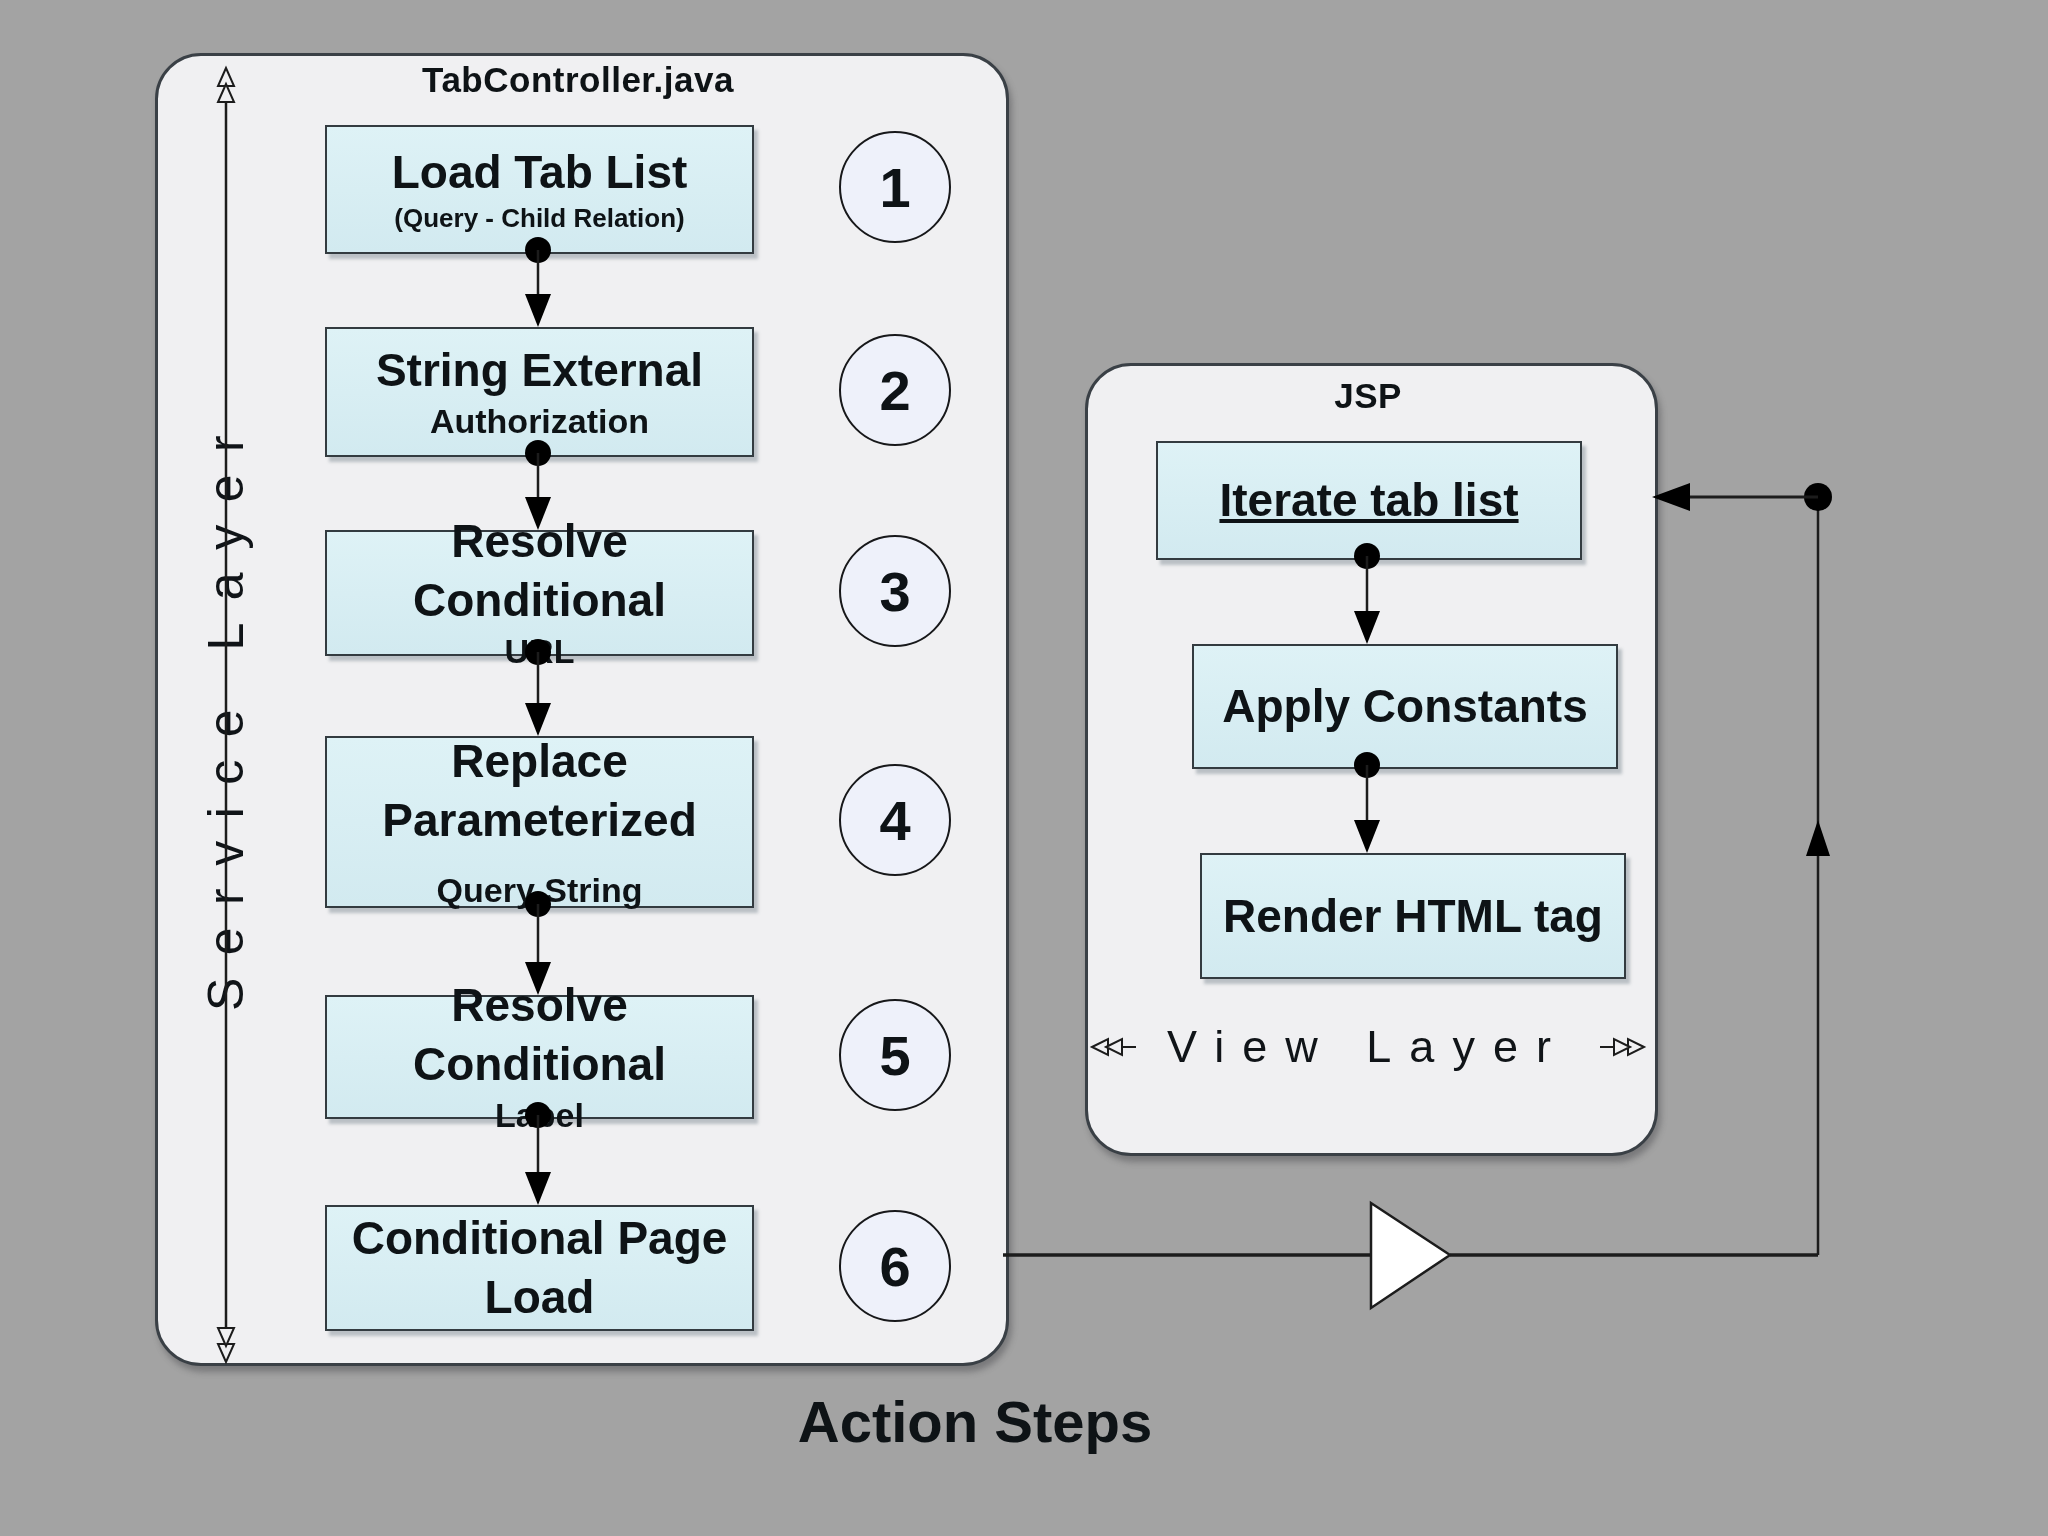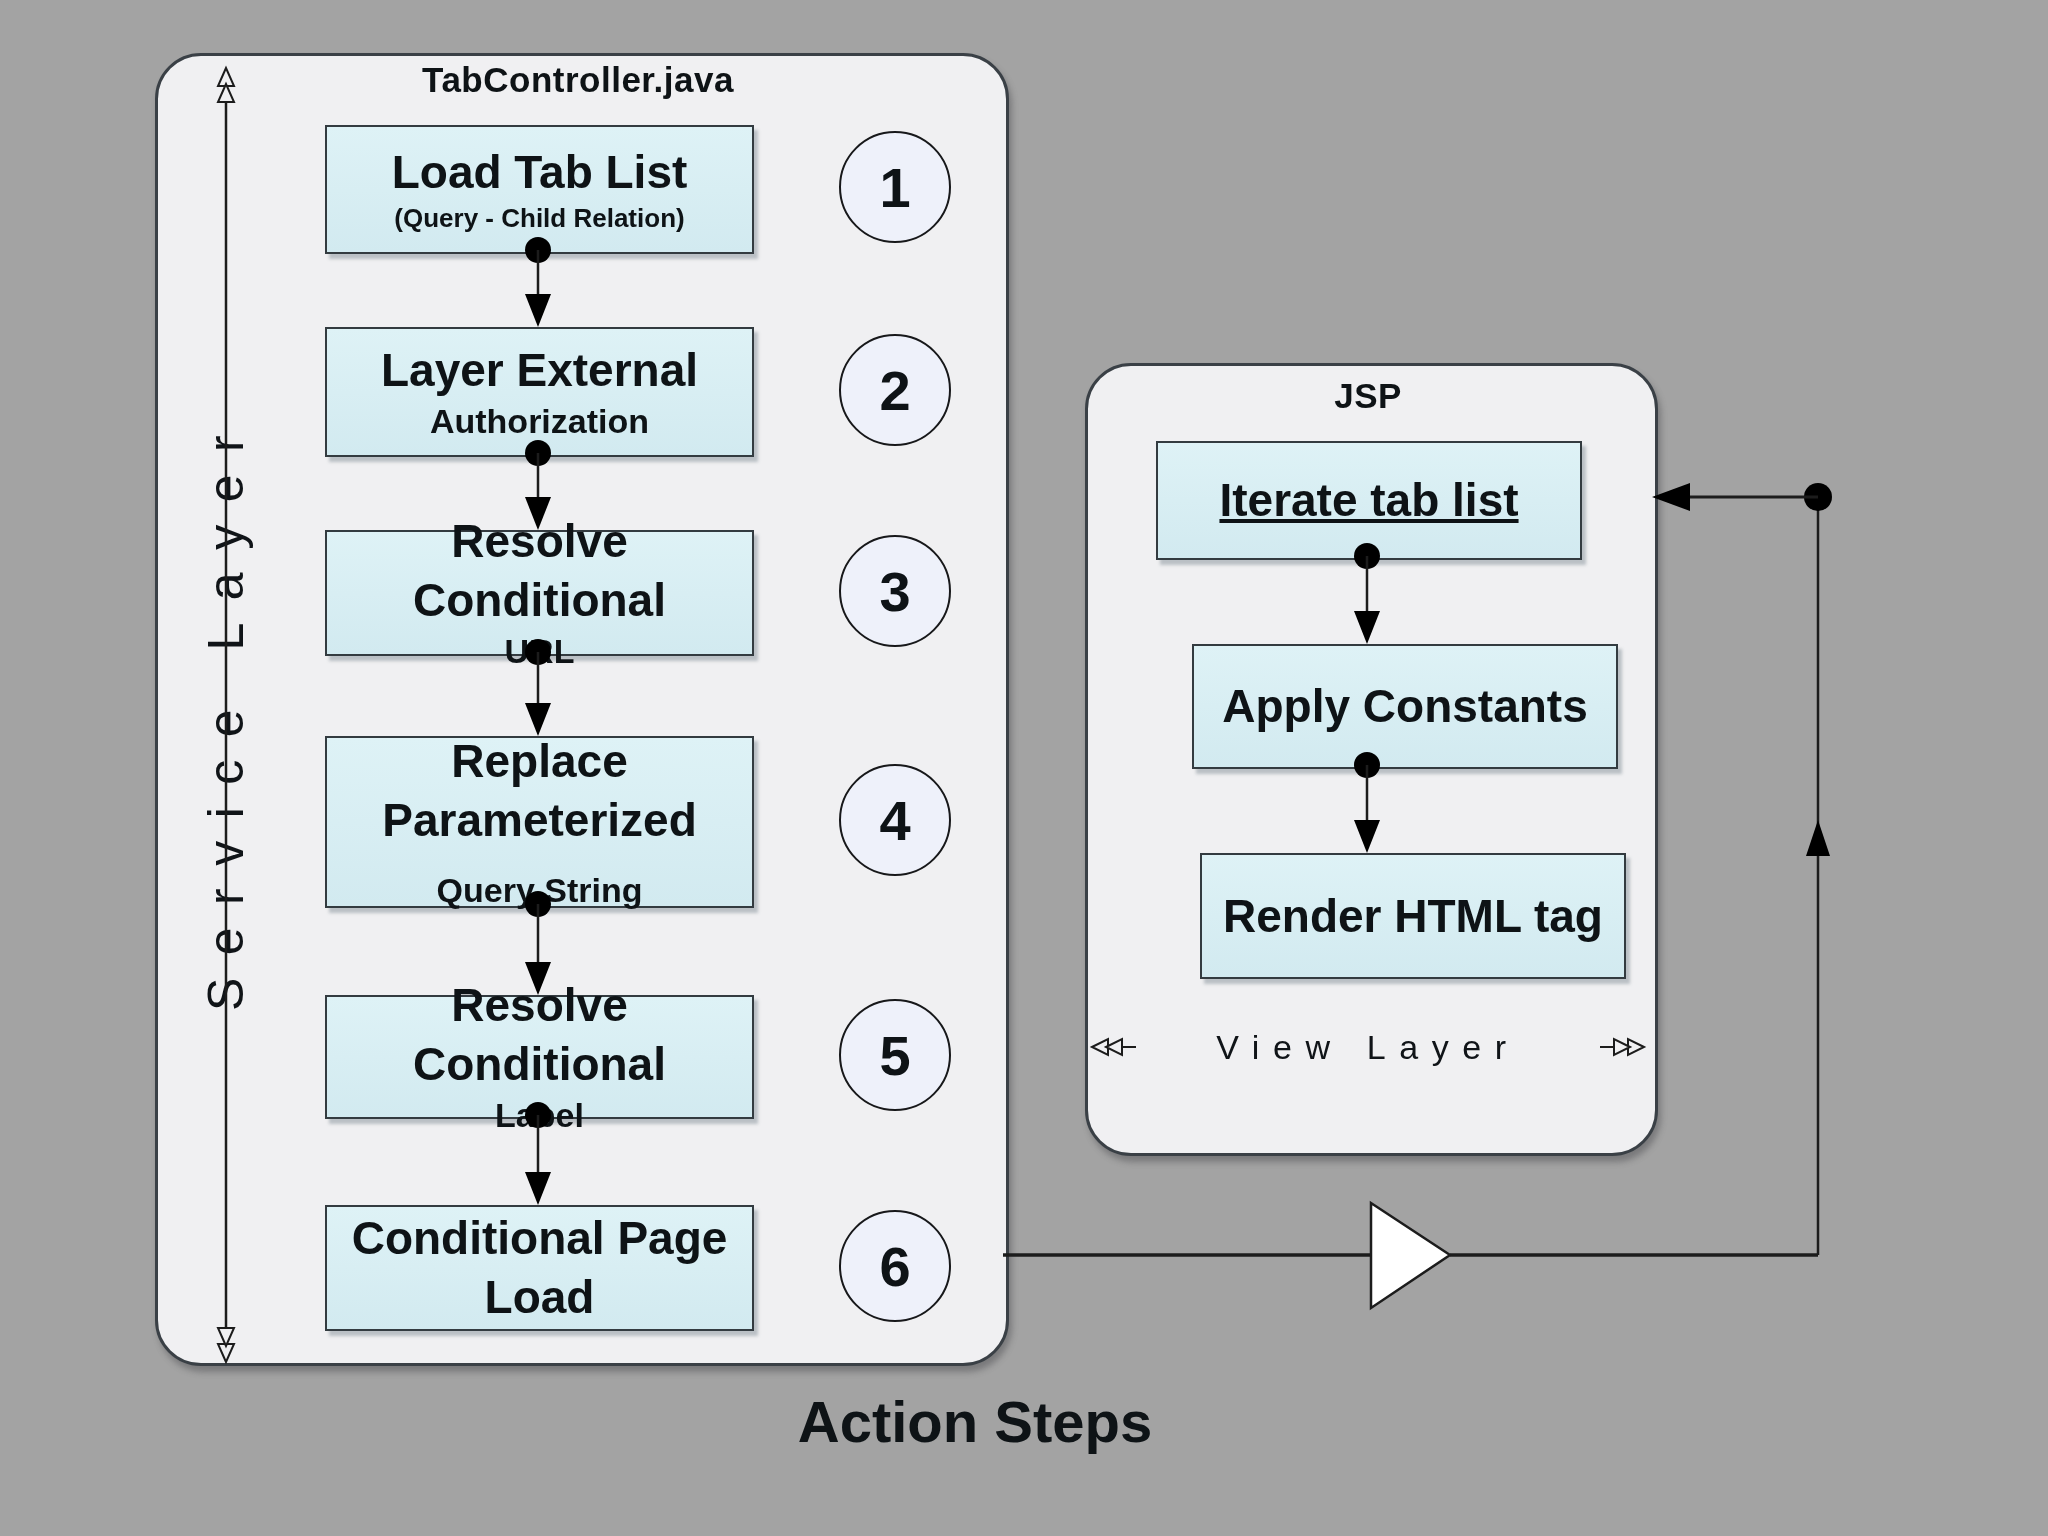--- a/index.html
+++ b/index.html
@@ -46,21 +46,21 @@
     display:flex;align-items:center;justify-content:center;
     font-weight:bold;font-size:56px;transform:translate(-50%,-50%);
   }
   .c1{left:895px;top:187px;} .c2{left:895px;top:390px;} .c3{left:895px;top:591px;}
   .c4{left:895px;top:820px;} .c5{left:895px;top:1055px;} .c6{left:895px;top:1266px;}
   
   .axis-label{
     position:absolute;font-size:50px;font-weight:400;letter-spacing:.45em;white-space:nowrap;color:#101418;
   }
   .axis-service{left:226px;top:712px;transform:translate(-50%,-50%) rotate(-90deg);}
-  .axis-view{left:1368px;top:1047px;transform:translate(-50%,-50%);font-size:34px;letter-spacing:.4em;}
+  .axis-view{left:1368px;top:1047px;transform:translate(-50%,-50%);font-size:45px;letter-spacing:.4em;}
   
   .caption{
     position:absolute;left:975px;top:1388px;transform:translateX(-50%);
     font-weight:bold;font-size:58px;white-space:nowrap;
   }
   .overlay{position:absolute;left:0;top:0;width:2048px;height:1536px;pointer-events:none;}
 </style>
 </head>
 <body>
 
@@ -68,21 +68,21 @@
 
   <div class="panel panel-service"></div>
   <div class="panel-title title-service">TabController.java</div>
   <div class="axis-label axis-service">Service Layer</div>
 
   <div class="step-box b1">
     <span class="l1">Load Tab List</span>
     <span class="l2 small">(Query - Child Relation)</span>
   </div>
   <div class="step-box b2">
-    <span class="l1">Layer External</span>
+    <span class="l1">String External</span>
     <span class="l2">Authorization</span>
   </div>
   <div class="step-box b3">
     <span class="l1">Resolve Conditional</span>
     <span class="l2">URL</span>
   </div>
   <div class="step-box b4">
     <span class="l1">Replace Parameterized</span>
     <span class="l2">Query String</span>
   </div>

